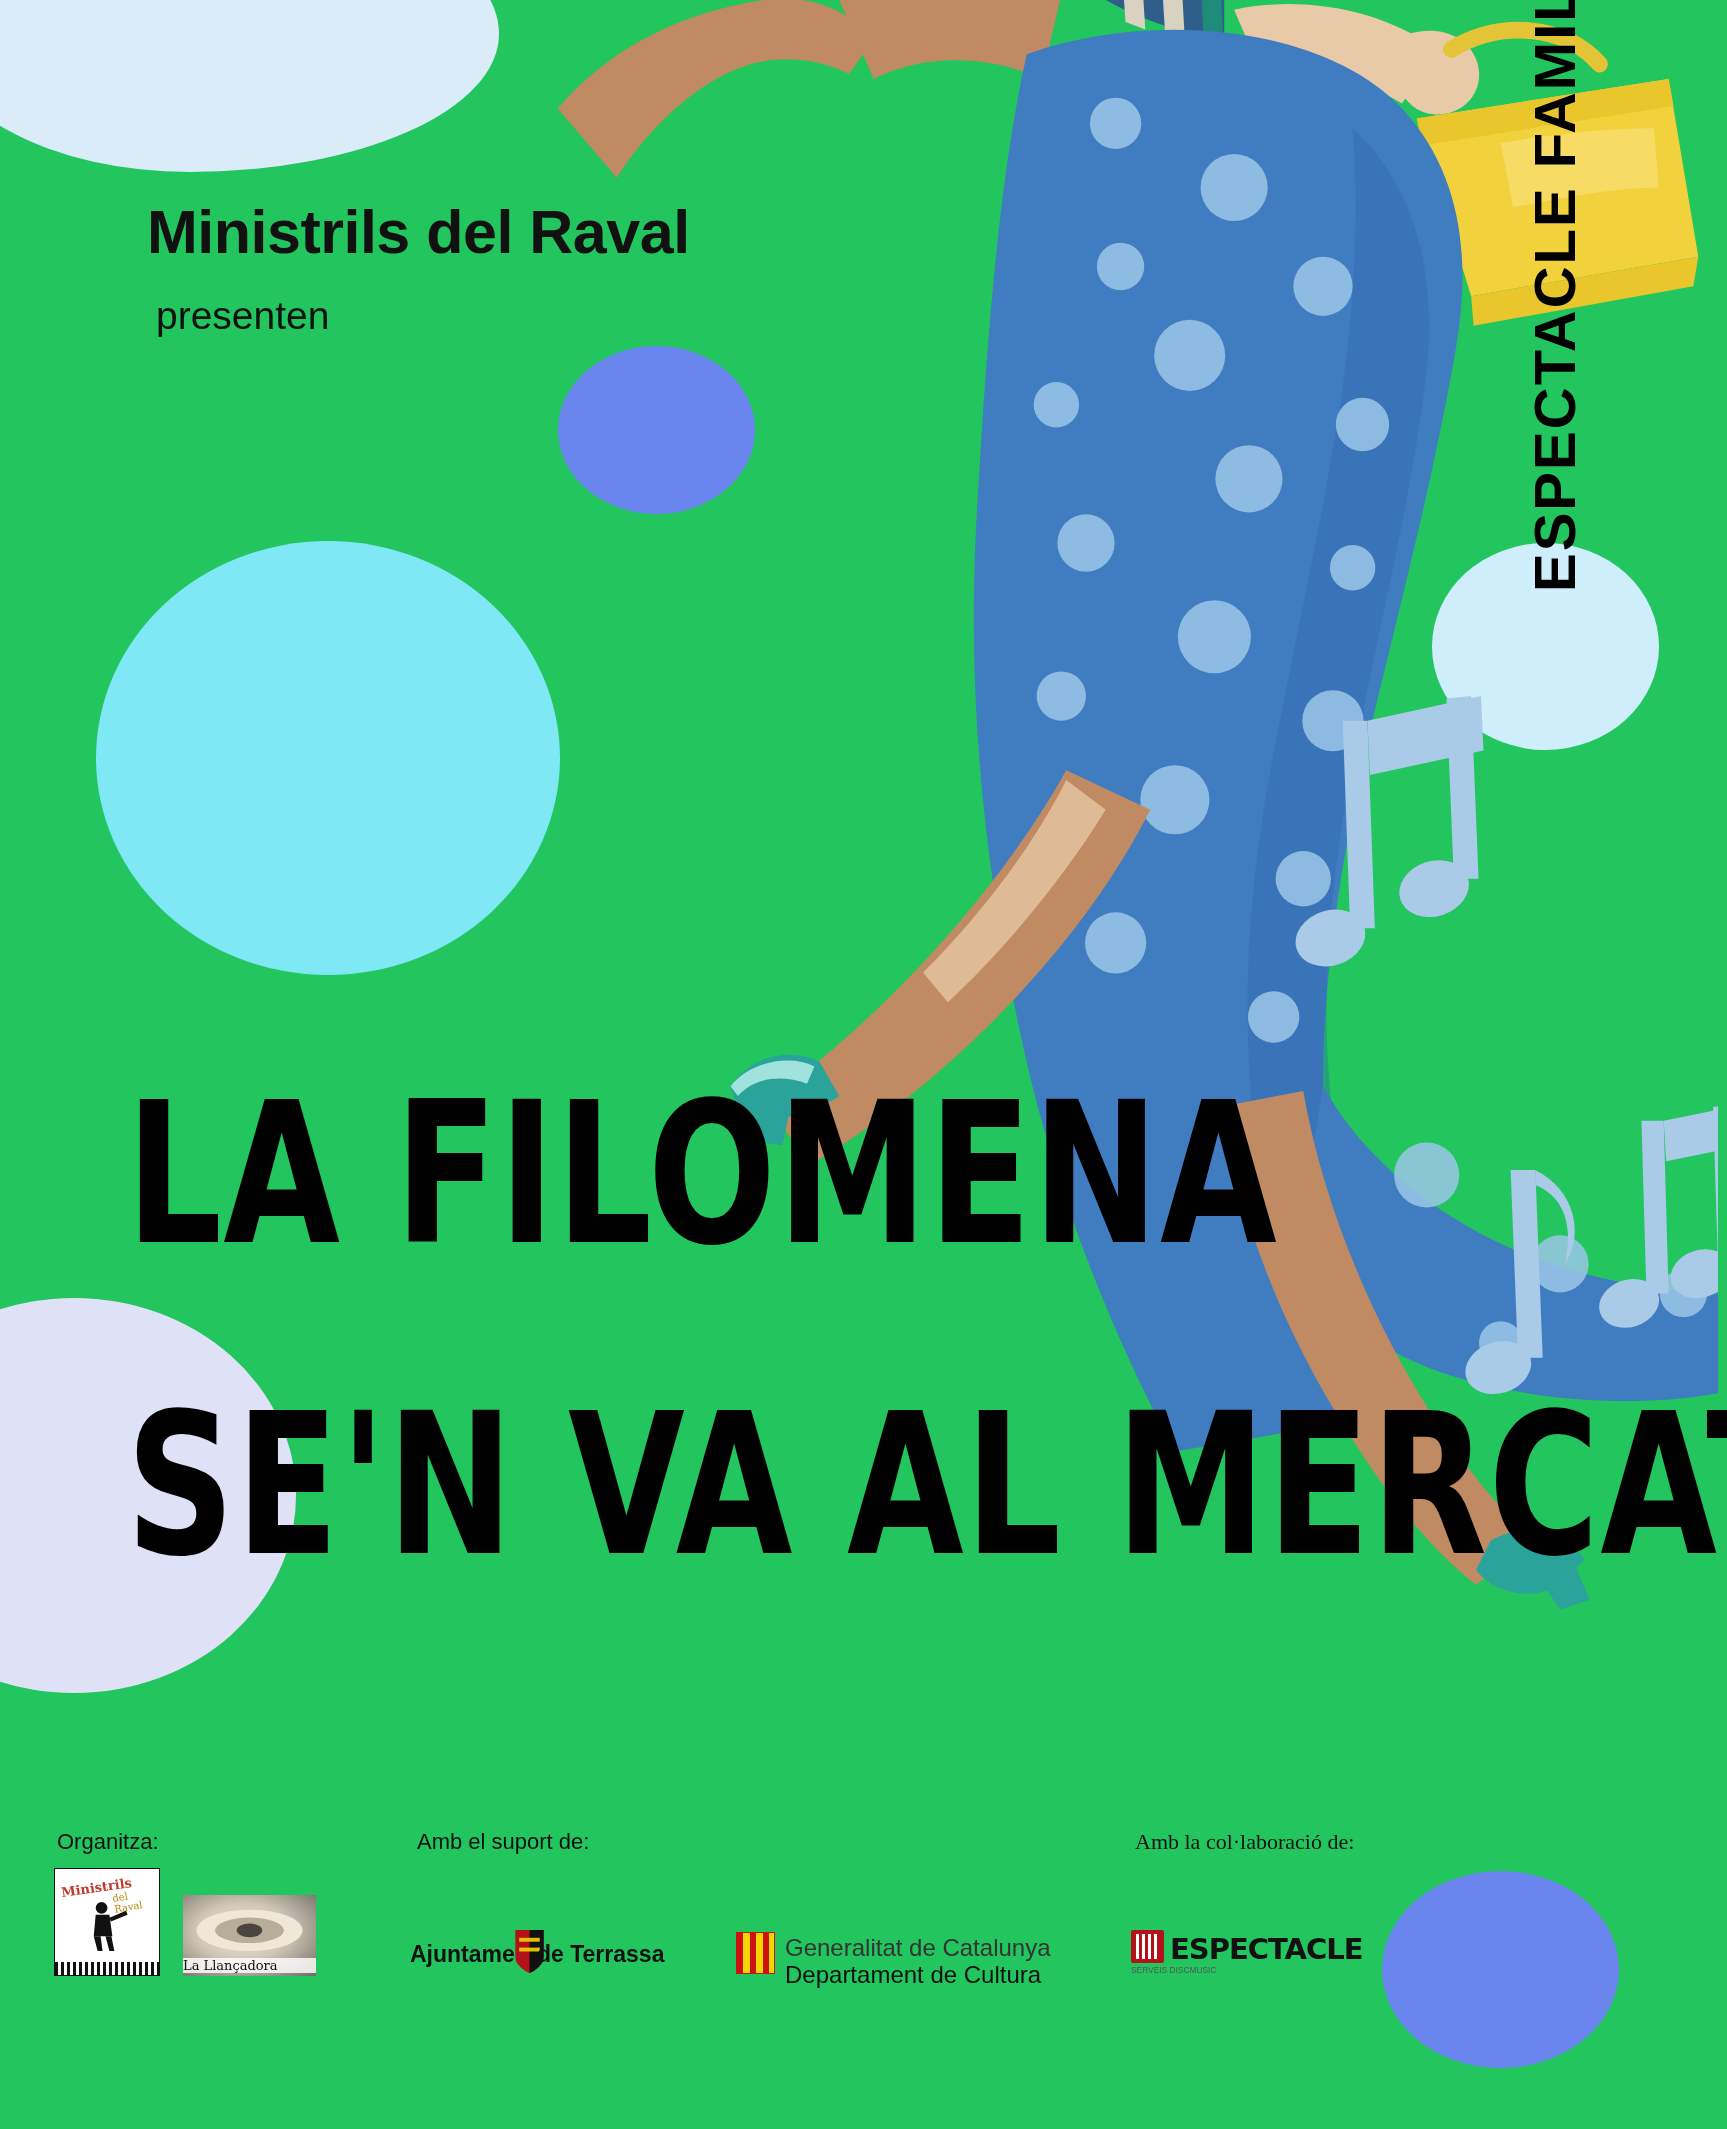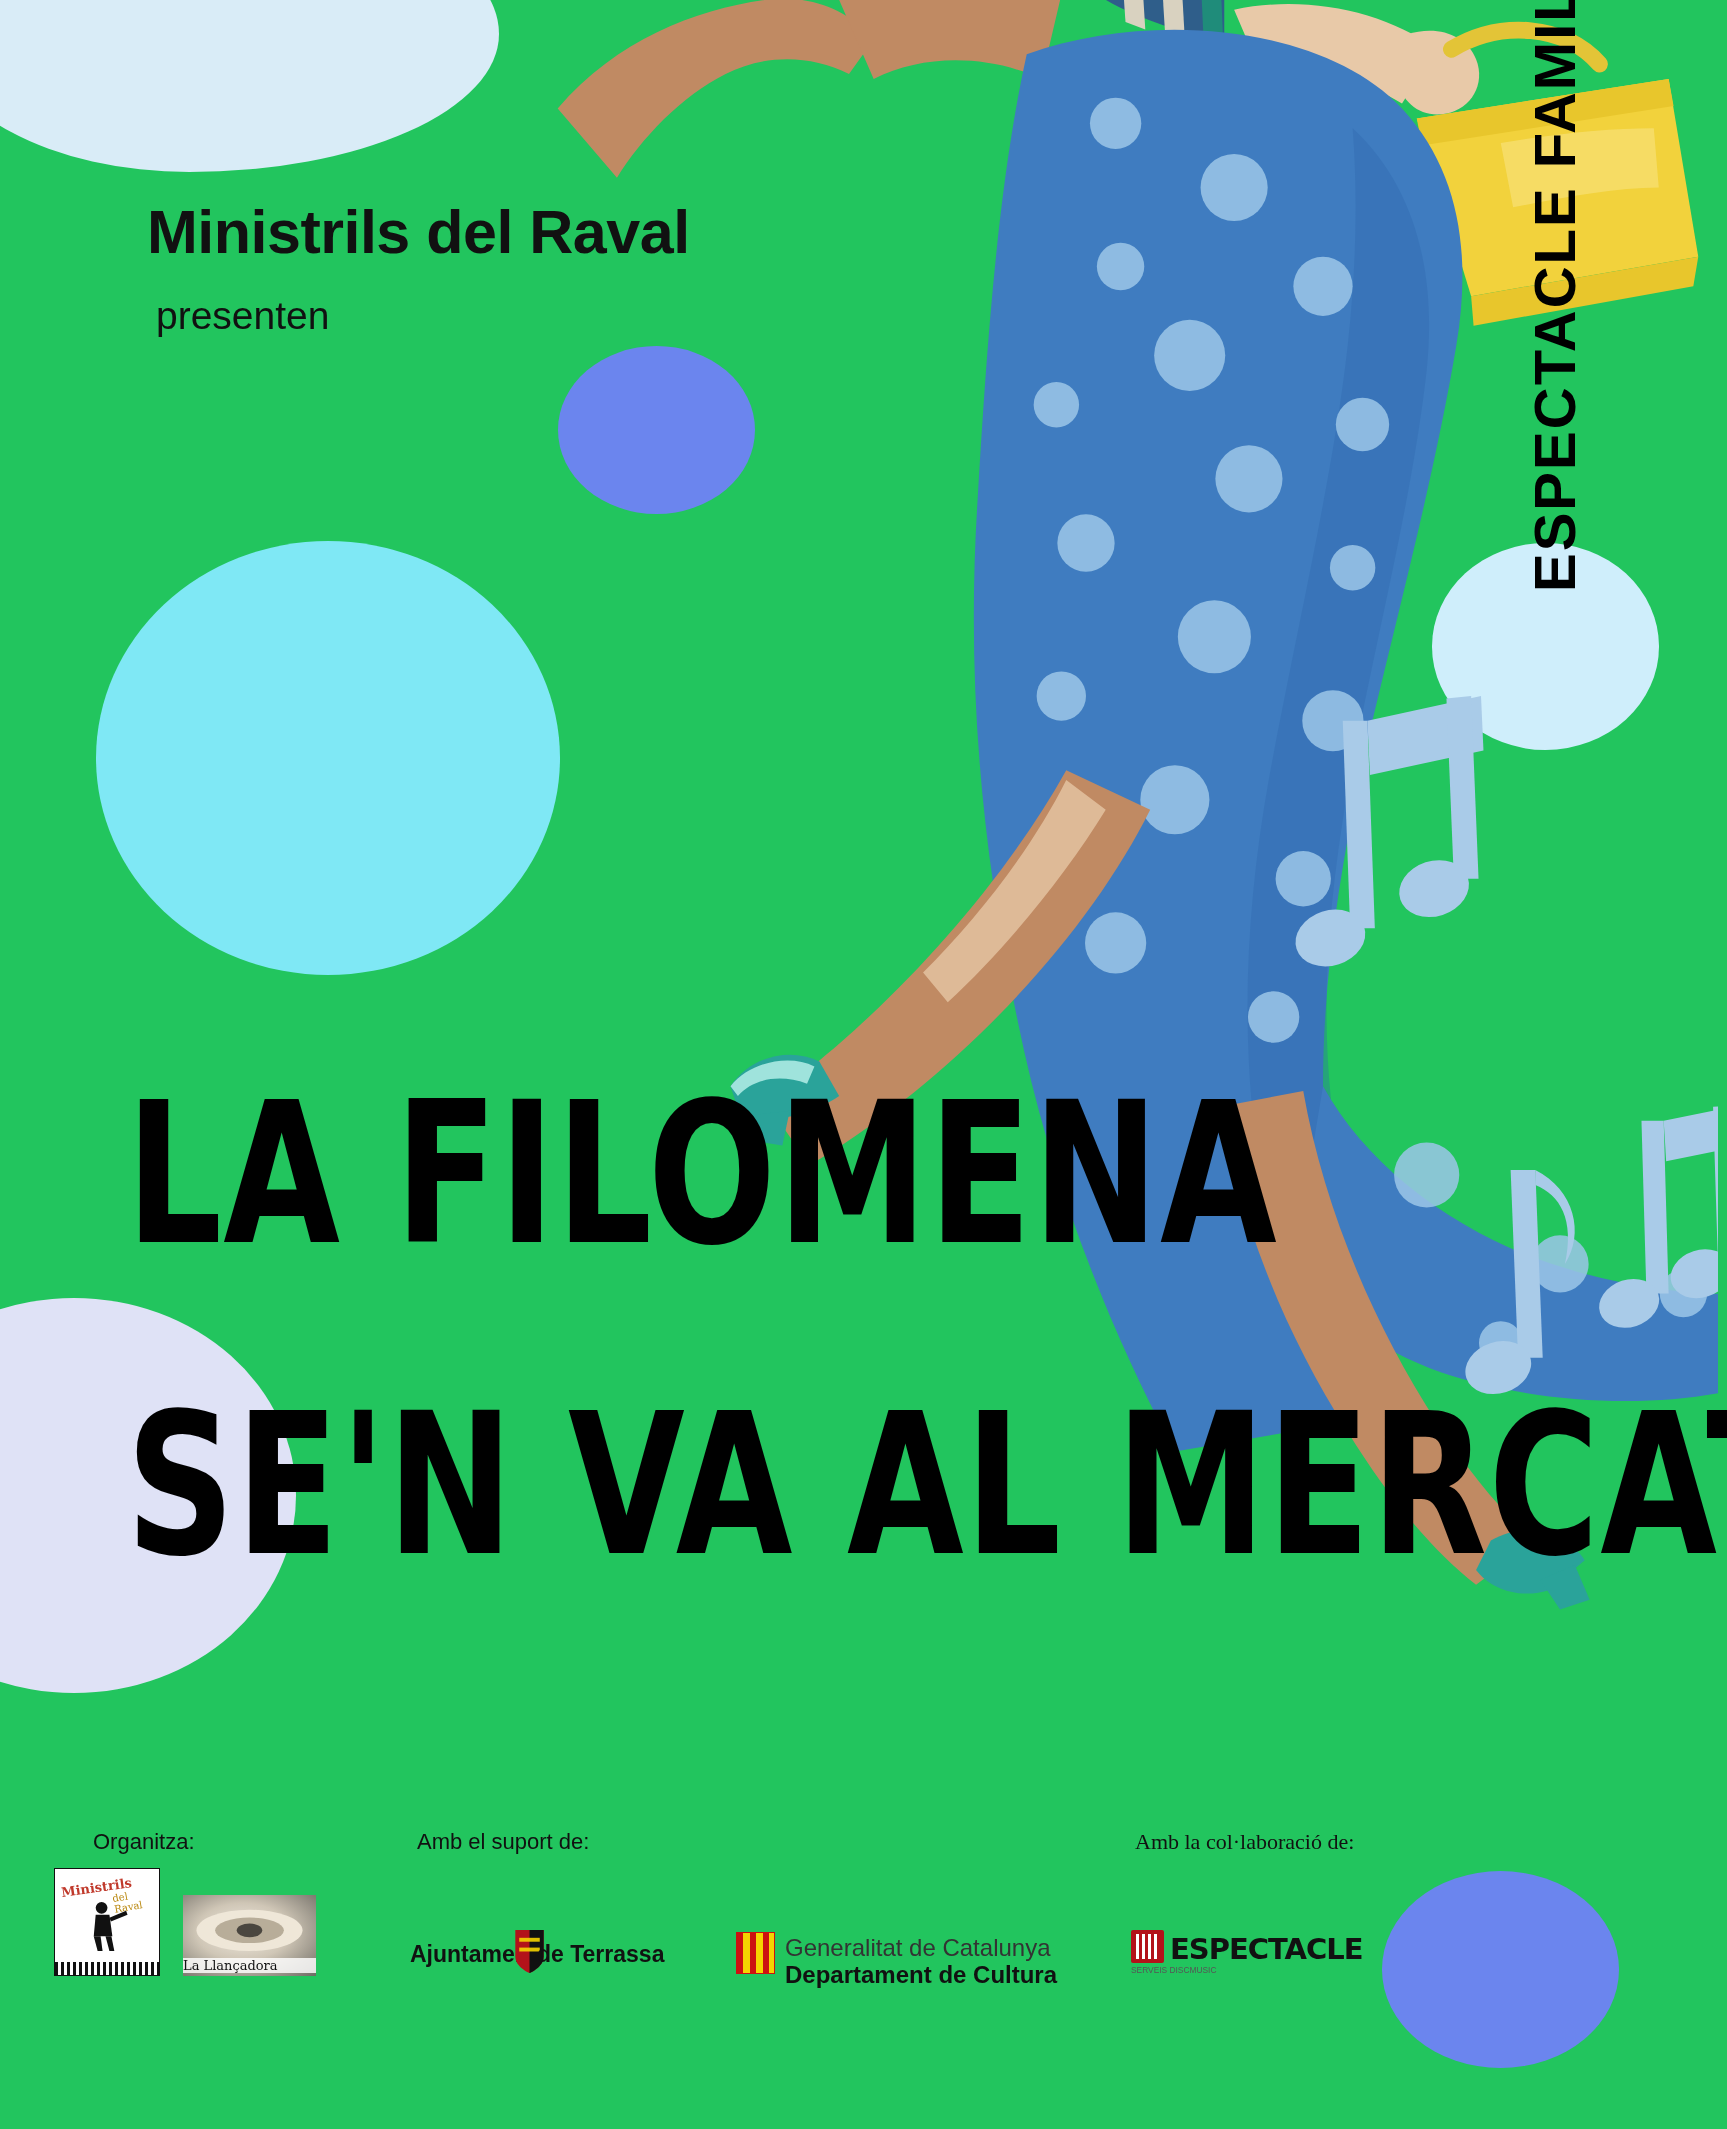--- a/index.html
+++ b/index.html
@@ -142,21 +142,21 @@
     top: 1777px;
     width: 1727px;
     height: 352px;
   }
   .footer-label {
     position: absolute;
     font-size: 22px;
     color: #111111;
     white-space: nowrap;
   }
-  .lbl-organitza { left: 57px; top: 52px; margin-left: 36px; }
+  .lbl-organitza { left: 57px; top: 52px; }
   .lbl-suport    { left: 417px; top: 52px; }
   .lbl-collab    { left: 1135px; top: 52px; font-family: Liberation Serif, serif; }
 
   .logo {
     position: absolute;
   }
 
   
   .logo-ministrils {
     left: 54px;
@@ -272,21 +272,21 @@
     top: 9px;
     font-size: 24px;
     color: #333;
     white-space: nowrap;
   }
   .gen-line2 {
     position: absolute;
     left: 49px;
     top: 36px;
     font-size: 24px;
-    font-weight: bold;
+    font-weight: normal;
     color: #111;
     white-space: nowrap;
   }
 
   
   .logo-discmusic {
     left: 1131px;
     top: 148px;
     width: 173px;
     height: 59px;

